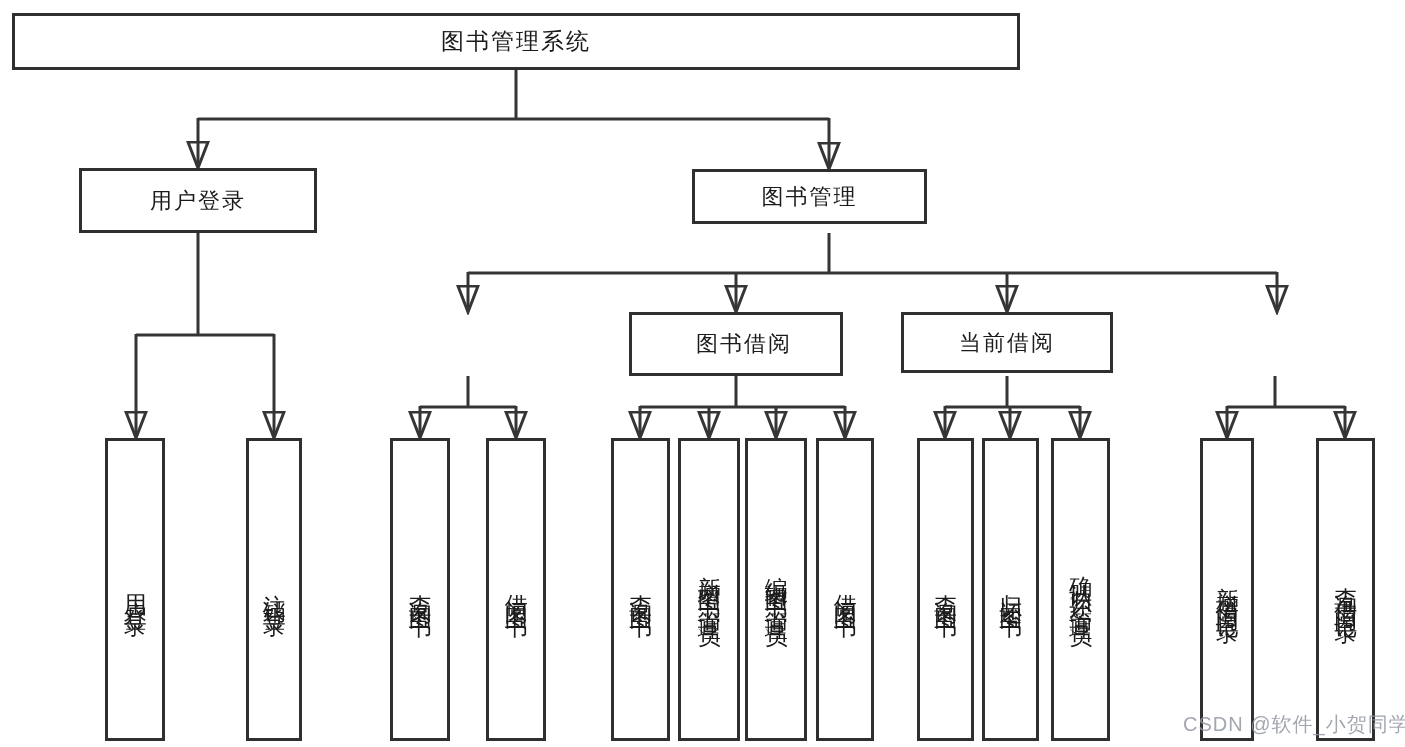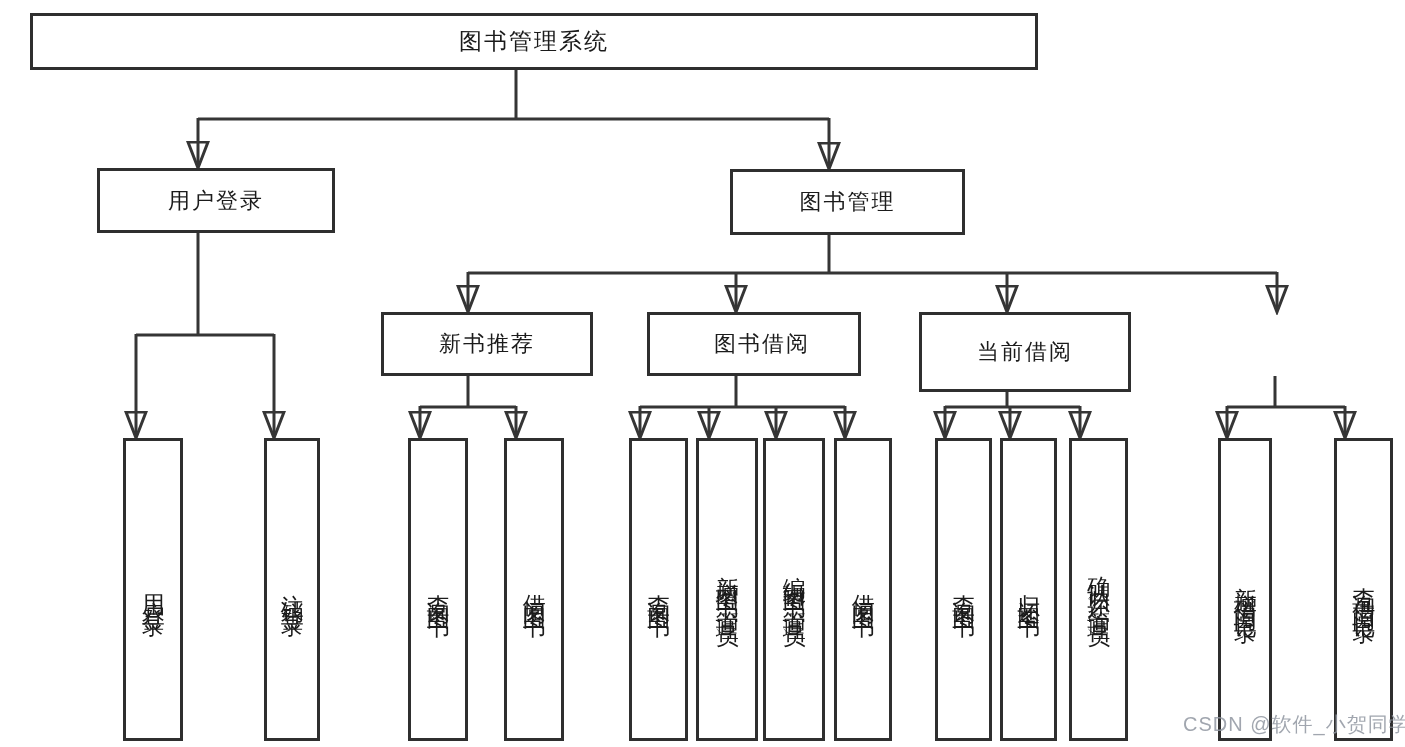--- a/index.html
+++ b/index.html
@@ -13,40 +13,39 @@
   }
   svg.connectors { position:absolute; left:0; top:0; z-index:0; }
   svg.connectors path, svg.connectors line { stroke:#353535; stroke-width:3; fill:none; }
 
   .box {
     position:absolute; z-index:1;
     background:#ffffff;
     border:3px solid #2f2f2f;
     display:flex; align-items:center; justify-content:center;
     color:#1b1b1b;
-    margin-left:18px;
   }
   .hbox { font-size:22px; letter-spacing:2px; white-space:nowrap; }
   .vbox { top:438px; height:303px; }
   .vtext {
     writing-mode:vertical-rl;
     text-orientation:mixed;
     font-size:23px;
     letter-spacing:7px;
     line-height:1.1;
     white-space:nowrap;
   }
 
   
   .n-root { left:12px;  top:13px;  width:1008px; height:57px; font-size:23px; }
   .n-l2a  { left:79px;  top:168px; width:238px;  height:65px; }
-  .n-l2b  { left:712px; top:169px; width:235px;  height:66px; }
+  .n-l2b  { left:692px; top:169px; width:235px;  height:55px; }
   .n-l3a  { left:363px; top:312px; width:212px;  height:64px; }
   .n-l3b  { left:629px; top:312px; width:214px;  height:64px;padding-left:16px; }
-  .n-l3c  { left:901px; top:312px; width:212px;  height:80px; }
+  .n-l3c  { left:901px; top:312px; width:212px;  height:61px; }
   .n-l3d  { left:1172px;top:312px; width:206px;  height:64px; }
   .n-v1  { left:105px;  width:60px; }
   .n-v2  { left:246px;  width:56px; }
   .n-v3  { left:390px;  width:60px; }
   .n-v4  { left:486px;  width:60px; }
   .n-v5  { left:611px;  width:59px; }
   .n-v6  { left:678px;  width:62px; }
   .n-v7  { left:745px;  width:62px; }
   .n-v8  { left:816px;  width:58px; }
   .n-v9  { left:917px;  width:57px; }
@@ -125,23 +124,20 @@
     <span>图书管理系统</span>
   </div>
 
   <div class="box hbox n-l2a">
     <span>用户登录</span>
   </div>
   <div class="box hbox n-l2b">
     <span>图书管理</span>
   </div>
 
-  <div class="box hbox n-l3a">
-    <span>新书推荐</span>
-  </div>
   <div class="box hbox n-l3b">
     <span>图书借阅</span>
   </div>
   <div class="box hbox n-l3c">
     <span>当前借阅</span>
   </div>
 
   <div class="box vbox n-v1">
     <span class="vtext">用户登录</span>
   </div>

